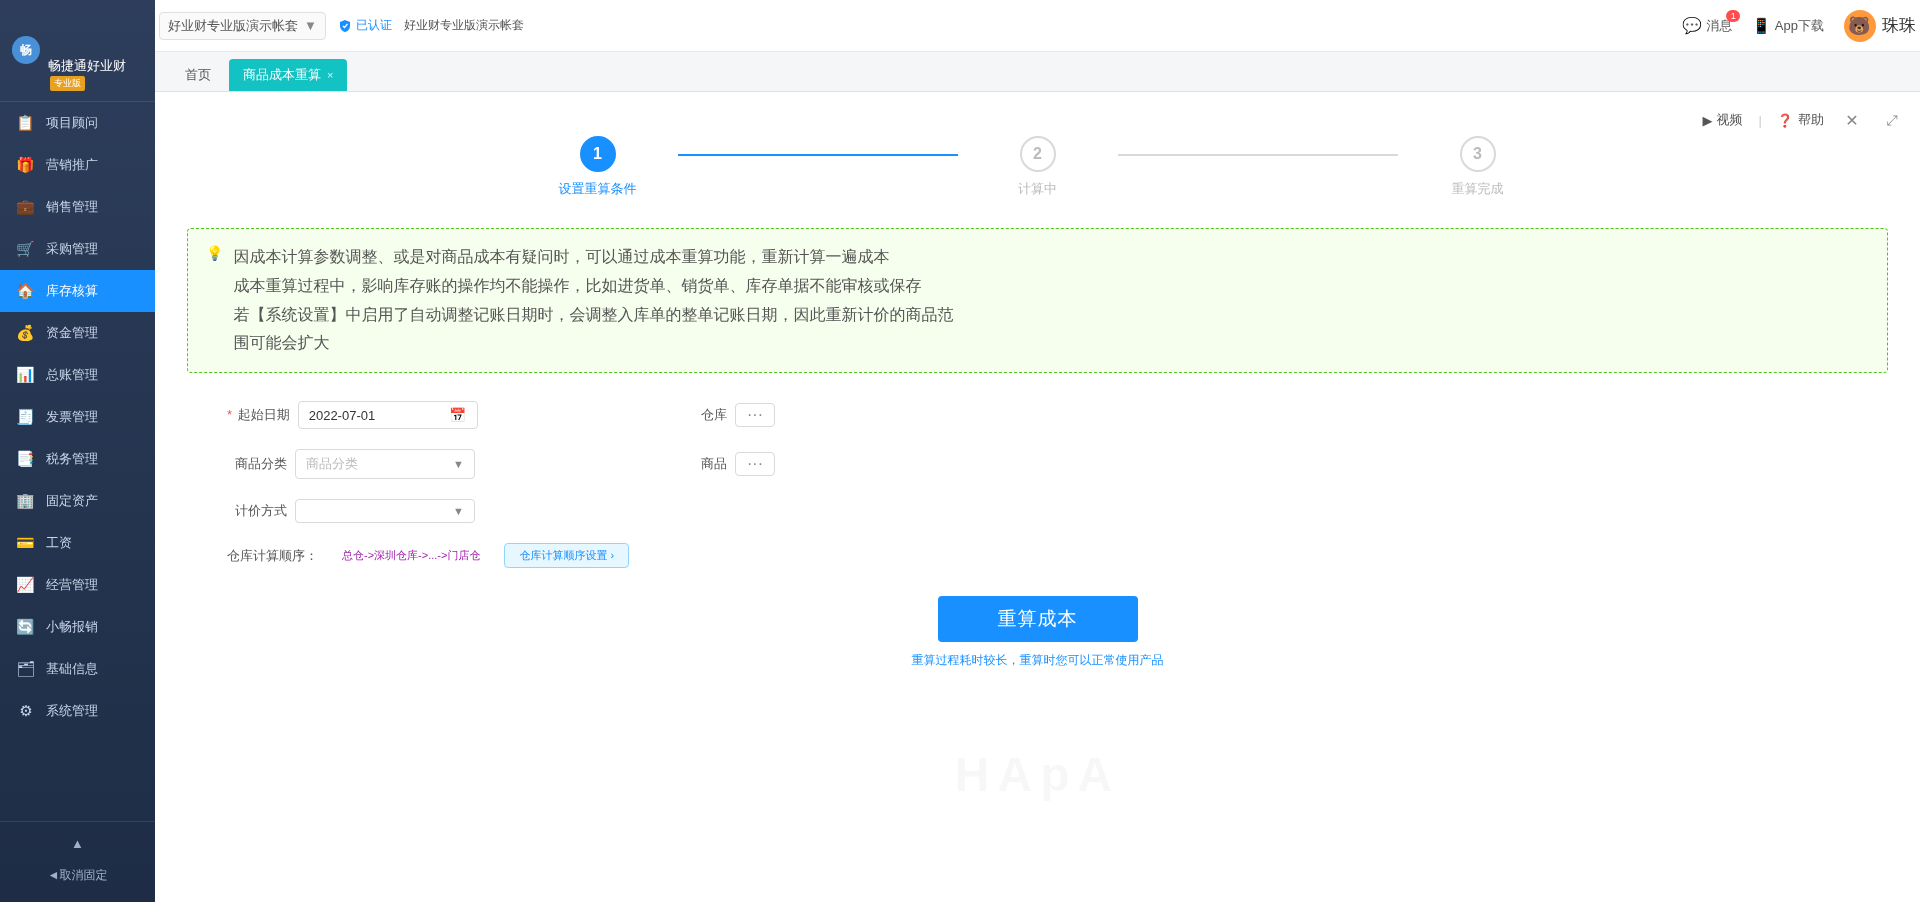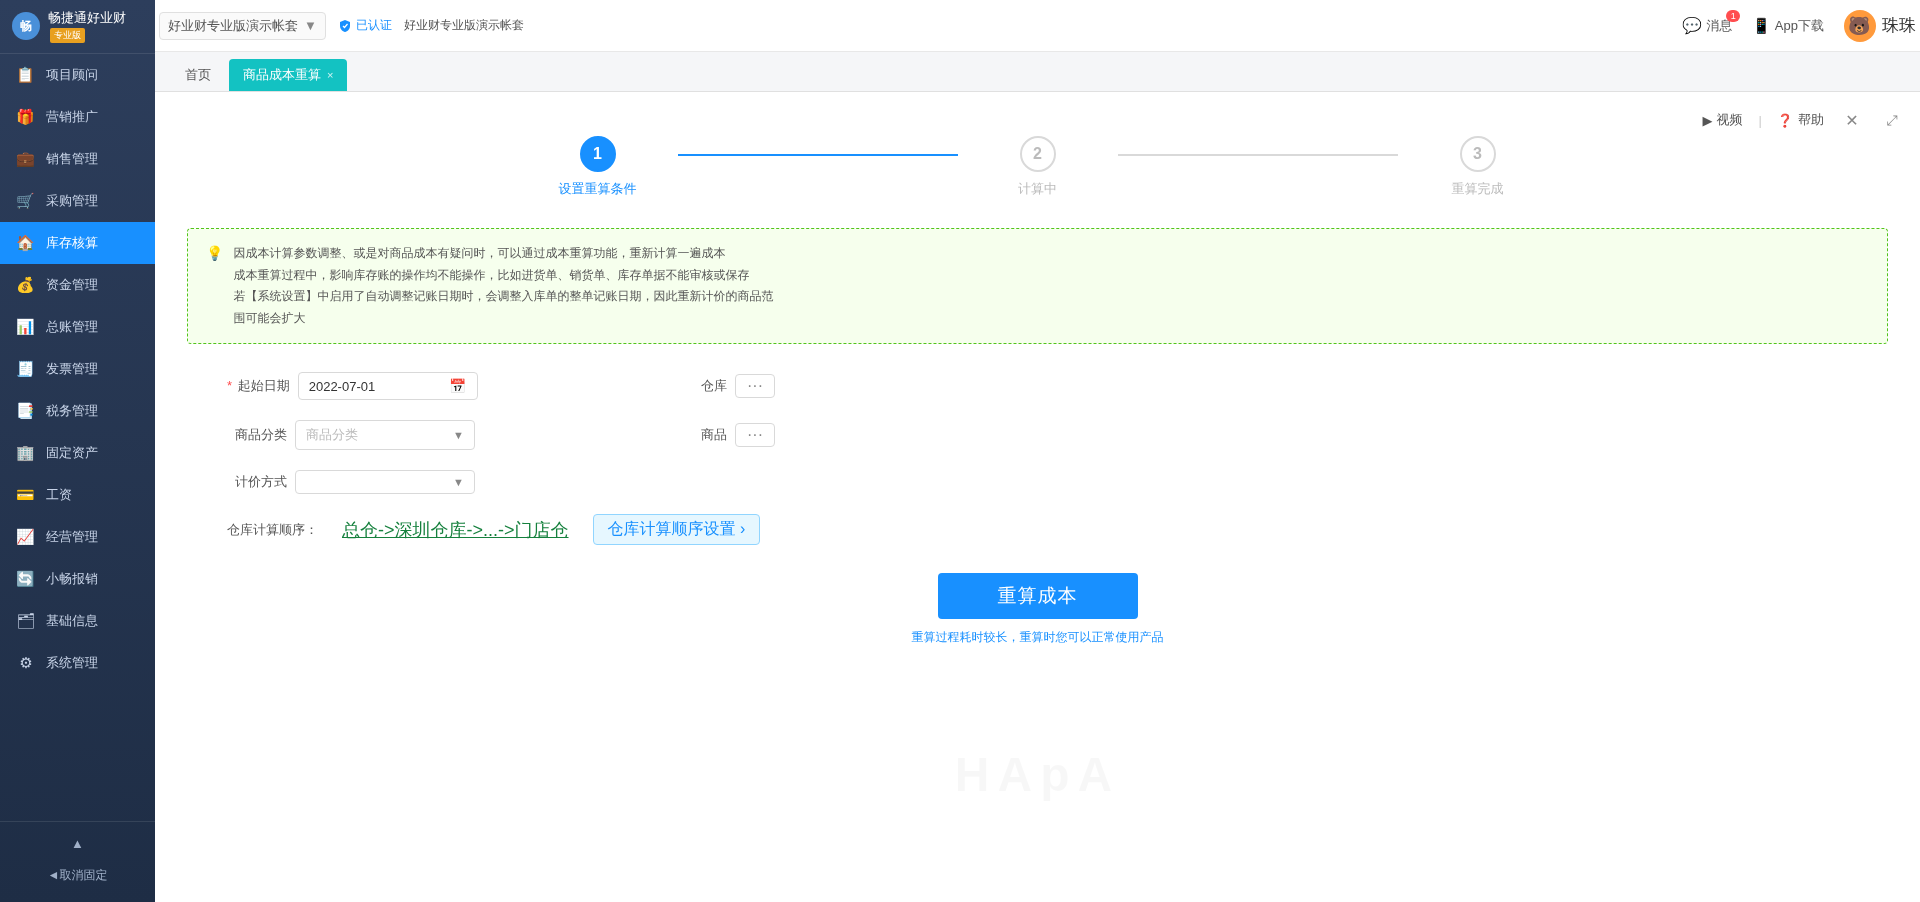--- a/index.html
+++ b/index.html
@@ -227,21 +227,21 @@
     .info-box {
       border: 1px dashed #52c41a;
       border-radius: 4px;
       background: #f6ffed;
       padding: 14px 18px;
       margin: 0 0 28px 0;
       display: flex;
       gap: 10px;
     }
     .info-icon { color: #faad14; font-size: 14px; margin-top: 2px; }
-    .info-text { color: #555; font-size: 12px; line-height: 1.8; }
+    .info-text { color: #555; font-size: 16px; line-height: 1.8; }
 
     
     .form-section {
       margin: 0 40px;
     }
     .form-row {
       display: flex;
       align-items: center;
       gap: 40px;
       margin-bottom: 20px;
@@ -277,25 +277,25 @@
     .form-group-right {
       display: flex; align-items: center; gap: 8px;
     }
 
     
     .warehouse-row {
       display: flex; align-items: center; gap: 24px;
       margin-bottom: 28px;
     }
     .warehouse-label { font-size: 13px; color: #555; }
-    .warehouse-value { font-size: 18px; color: #15803d; text-decoration: underline; }
+    .warehouse-value { font-size: 11px; color: #a21caf; }
     .warehouse-btn {
       background: #e6f7ff; border: 1px solid #91d5ff;
       color: #1890ff; border-radius: 4px;
-      padding: 4px 14px; font-size: 16px; cursor: pointer;
+      padding: 4px 14px; font-size: 11px; cursor: pointer;
       display: flex; align-items: center; gap: 4px;
     }
 
     
     .recalc-section {
       text-align: center; margin-top: 20px;
     }
     .recalc-btn {
       background: #1890ff; color: #fff;
       border: none; border-radius: 4px;
@@ -313,21 +313,21 @@
       letter-spacing: 8px; pointer-events: none; white-space: nowrap;
     }
   </style>
 </head>
 <body>
 
 <div class="sidebar">
   <div class="sidebar-logo">
     <div class="logo-icon">畅</div>
     <div>
-      <div style="display:flex;align-items:center;gap:4px;">
+      <div style="display:flex;align-items:center;gap:4px;margin-top:48px;">
         <span class="logo-text">畅捷通好业财</span>
       </div>
       <div style="display:flex;align-items:center;gap:4px;margin-top:2px;">
         <span class="edition-badge">专业版</span>
       </div>
     </div>
   </div>
 
   <div class="sidebar-nav">
     <div class="nav-item">

